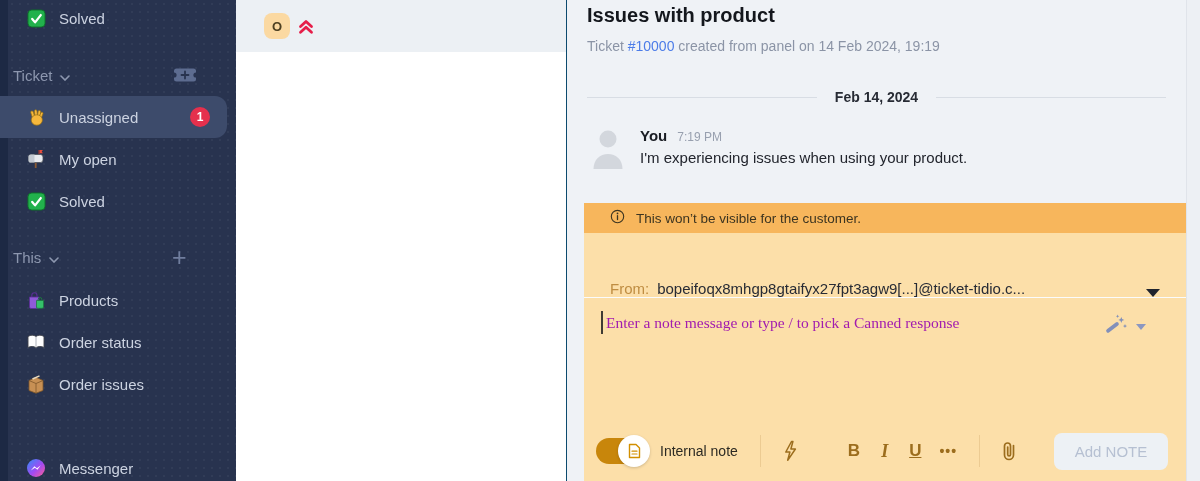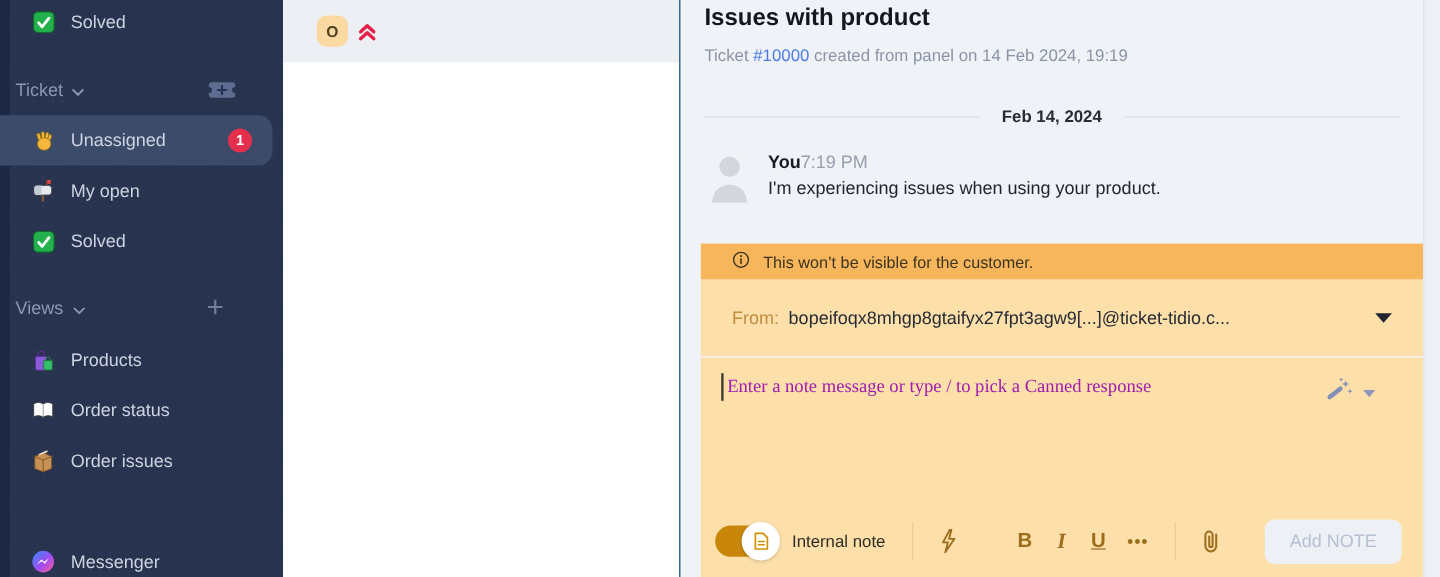--- a/index.html
+++ b/index.html
@@ -28,28 +28,28 @@
   
   .conv { position:absolute; left:566px; top:0; width:620px; height:481px; background:#eff2f6; border-left:1px solid #0c4a6e; }
   .conv-title { position:absolute; left:20px; top:4px; font-size:20px; font-weight:bold; color:#14171d; }
   .conv-meta { position:absolute; left:20px; top:38px; font-size:14px; color:#8b94a6; }
   .conv-meta .link { color:#4c7ce8; cursor:pointer; }
   .date-div { position:absolute; left:20px; right:20px; top:89px; display:flex; align-items:center; gap:18px; }
   .date-div .line { flex:1; height:1px; background:#d8dde4; }
   .date-text { font-size:14px; font-weight:bold; color:#272b34; }
   .msg { position:absolute; left:24px; top:127px; right:20px; display:flex; gap:15px; }
   .msg-author { font-size:15px; font-weight:bold; color:#191c23; }
-  .msg-time { font-size:15px; color:#98a0af; }
+  .msg-time { font-size:12px; color:#98a0af; margin-left:10px; }
   .msg-text { margin-top:5px; font-size:15px; color:#22252d; }
   .name-row { display:flex; align-items:baseline; }
 
   
   .note-area { position:absolute; left:0; top:203px; width:619px; height:278px;padding-left:17px; }
   .note-banner { height:30px; background:#f7b65c; display:flex; align-items:center; padding-left:26px; gap:11px; font-size:13.5px; color:#3c3420; }
-  .from-row { height:64px; background:#fcdfa9; display:flex; align-items:center; padding:0 26px; font-size:15px; cursor:pointer; }
+  .from-row { height:64px; background:#fcdfa9; display:flex; align-items:flex-end; padding:0 26px; font-size:15px; cursor:pointer; }
   .from-label { color:#bf8d42; margin-right:8px; flex:none; }
   .from-value { color:#272b35; font-weight:500; white-space:nowrap; overflow:hidden; }
   .from-caret { width:0; height:0; border-left:7px solid transparent; border-right:7px solid transparent; border-top:8px solid #1f242e; margin-left:auto; flex:none; }
   .from-divider { height:1px; background:rgba(255,255,255,0.65); }
   .composer { position:relative; height:183px; background:#fcdfa9; }
   .ph-row { position:absolute; left:17px; top:13px; display:flex; align-items:center; cursor:text; }
   .cursor-bar { width:2px; height:23px; background:#403c34; margin-right:3px; }
   .ph-text { font-size:15.5px; color:#a21caf;font-family:Liberation Serif, serif; }
   .wand-cluster { position:absolute; right:40px; top:15px; display:flex; align-items:center; gap:7px; cursor:pointer; }
   .wand-caret { width:0; height:0; border-left:5px solid transparent; border-right:5px solid transparent; border-top:6px solid #8b97c1; }
@@ -140,21 +140,21 @@
       <span class="ico">
         <svg width="19" height="19" viewBox="0 0 20 20">
             <rect x="1" y="1" width="18" height="18" rx="4" fill="#22b14c" stroke="#0f6e2a" stroke-width="1"></rect>
             <path d="M5.5 10.5l3 3.6L14.5 6.4" stroke="#ffffff" stroke-width="2.4" fill="none" stroke-linecap="round" stroke-linejoin="round"></path>
           </svg>
       </span>
       <span>Solved</span>
     </div>
 
     <div class="side-header" style="top:244px;">
-      <span>Views</span>
+      <span>This</span>
       <span class="caret">
         <svg width="10" height="6" viewBox="0 0 10 6">
             <path d="M1 1l4 4 4-4" fill="none" stroke="#8d97af" stroke-width="1.6" stroke-linecap="round"></path>
           </svg>
       </span>
       <span class="hdr-right">
         <span class="plus-glyph">+</span>
       </span>
     </div>
 

